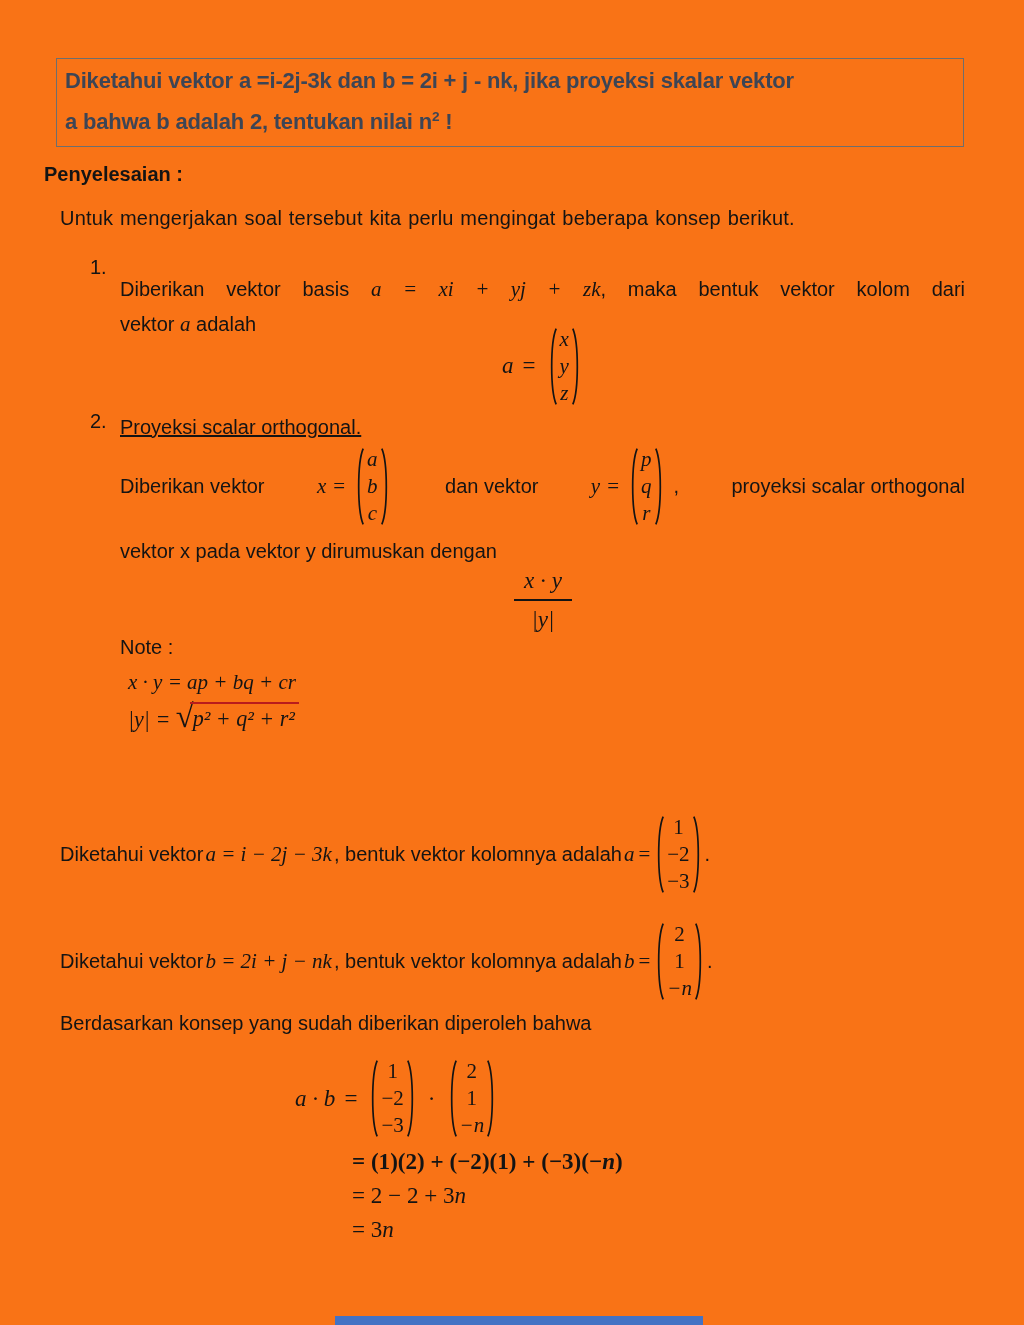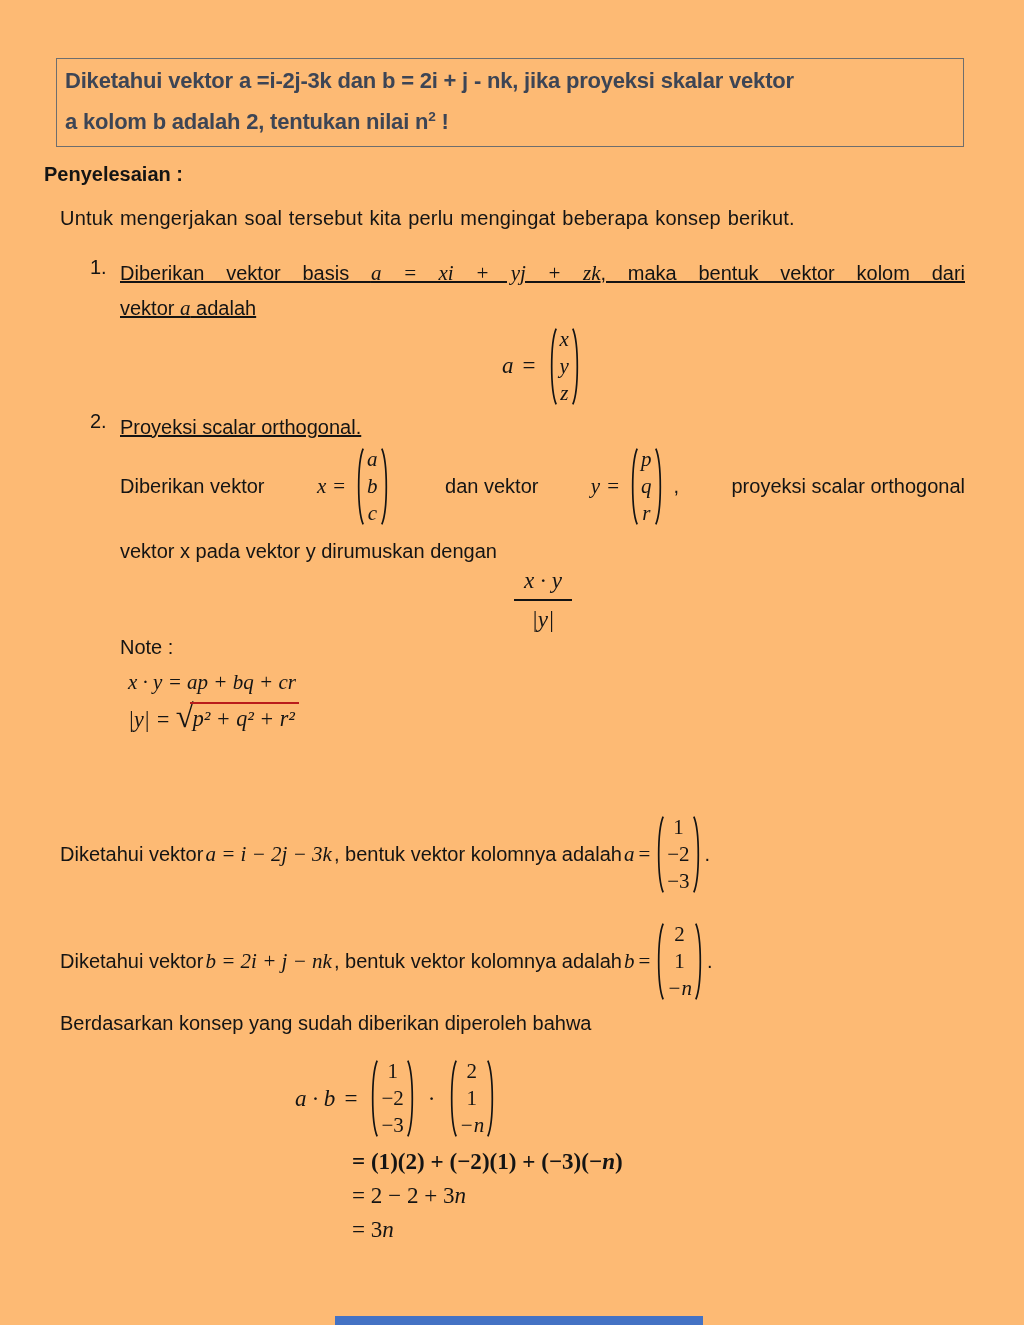--- a/index.html
+++ b/index.html
@@ -1,36 +1,36 @@
 <!DOCTYPE html>
 <html style="--title-text: #3d4555; --box-border: #6e6e6e; --body-text: #141414; --accent-bar: #4472c4;"><head>
 <meta charset="utf-8">
 <style>
   html,body { margin:0; padding:0; background:#ffffff; }
   .page {
     position:relative; width:1024px; height:1325px; overflow:hidden;
-    background:#fdba74; color:var(--body-text, #141414);
+    background:#f97316; color:var(--body-text, #141414);
     font-family:"Liberation Sans", sans-serif; font-size:20px;
   }
   
   .problem-box {
     position:absolute; left:56px; top:58px; width:890px;
     border:1px solid var(--box-border, #6e6e6e);
     padding:4px 8px 6px 8px;
     font-weight:bold; font-size:22px; line-height:36px;
     color:var(--title-text, #3d4555); letter-spacing:-0.2px; white-space:nowrap;
   }
   .problem-box sup { font-size:0.62em; }
   
   .heading { position:absolute; left:44px; top:163px; font-weight:bold; font-size:20px; }
   .intro   { position:absolute; left:60px; top:207px; font-size:20px; letter-spacing:0.2px; word-spacing:1px; }
   .li-num  { position:absolute; left:90px; font-size:20px; }
   .n1 { top:256px; } .n2 { top:410px; }
   .li-body { position:absolute; left:120px; width:845px; font-size:20px; line-height:35px; }
-  .i1 { top:256px;text-decoration:underline; }
+  .i1 { top:272px; }
   .jline { text-align:justify; text-align-last:justify; }
   .i2title { top:410px;text-decoration:underline; }
   
   .m  { font-family:"Liberation Serif", serif; font-style:italic; font-size:1.05em; }
   .mu { font-family:"Liberation Serif", serif; font-style:normal; font-size:1.05em; }
   
   .vec { display:inline-flex; position:relative; padding:0 13px; vertical-align:middle; margin:0 2px; }
   .vec svg { position:absolute; top:1px; height:calc(100% - 2px); width:11px; }
   .vec svg.lp { left:0; } .vec svg.rp { right:0; }
   .vec .col { display:flex; flex-direction:column; align-items:center; font-family:"Liberation Serif", serif; font-size:21px; }
@@ -73,21 +73,21 @@
   .bottom-bar { position:absolute; left:335px; top:1316px; width:368px; height:9px;
                 background:var(--accent-bar, #4472c4); }
 </style>
 </head>
 <body>
 
 <div class="page">
 
   <div class="problem-box">
     <div>Diketahui vektor a =i-2j-3k dan b = 2i + j - nk, jika proyeksi skalar vektor</div>
-    <div><span>a kolom b adalah 2, tentukan nilai n</span><sup>2</sup><span> !</span></div>
+    <div><span>a bahwa b adalah 2, tentukan nilai n</span><sup>2</sup><span> !</span></div>
   </div>
 
   <div class="heading">Penyelesaian :</div>
   <div class="intro">Untuk mengerjakan soal tersebut kita perlu mengingat beberapa konsep berikut.</div>
 
   <div class="li-num n1">1.</div>
   <div class="li-body i1">
     <div class="jline"><span>Diberikan vektor basis </span><span class="m">a = xi + yj + zk</span><span>, maka bentuk vektor kolom dari</span></div>
     <div><span>vektor </span><span class="m">a</span><span> adalah</span></div>
   </div>

